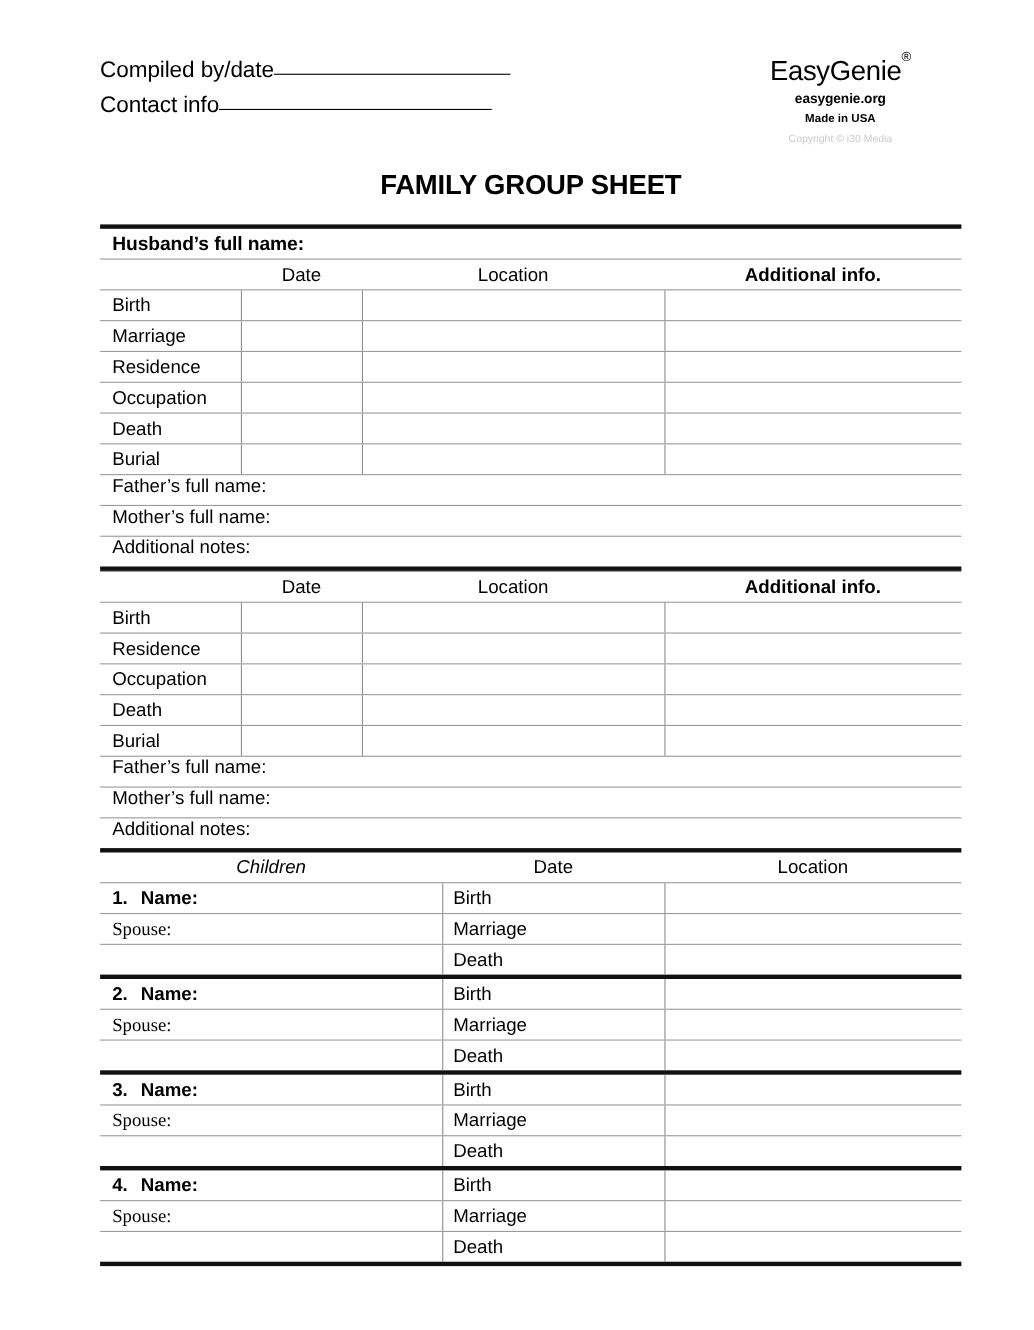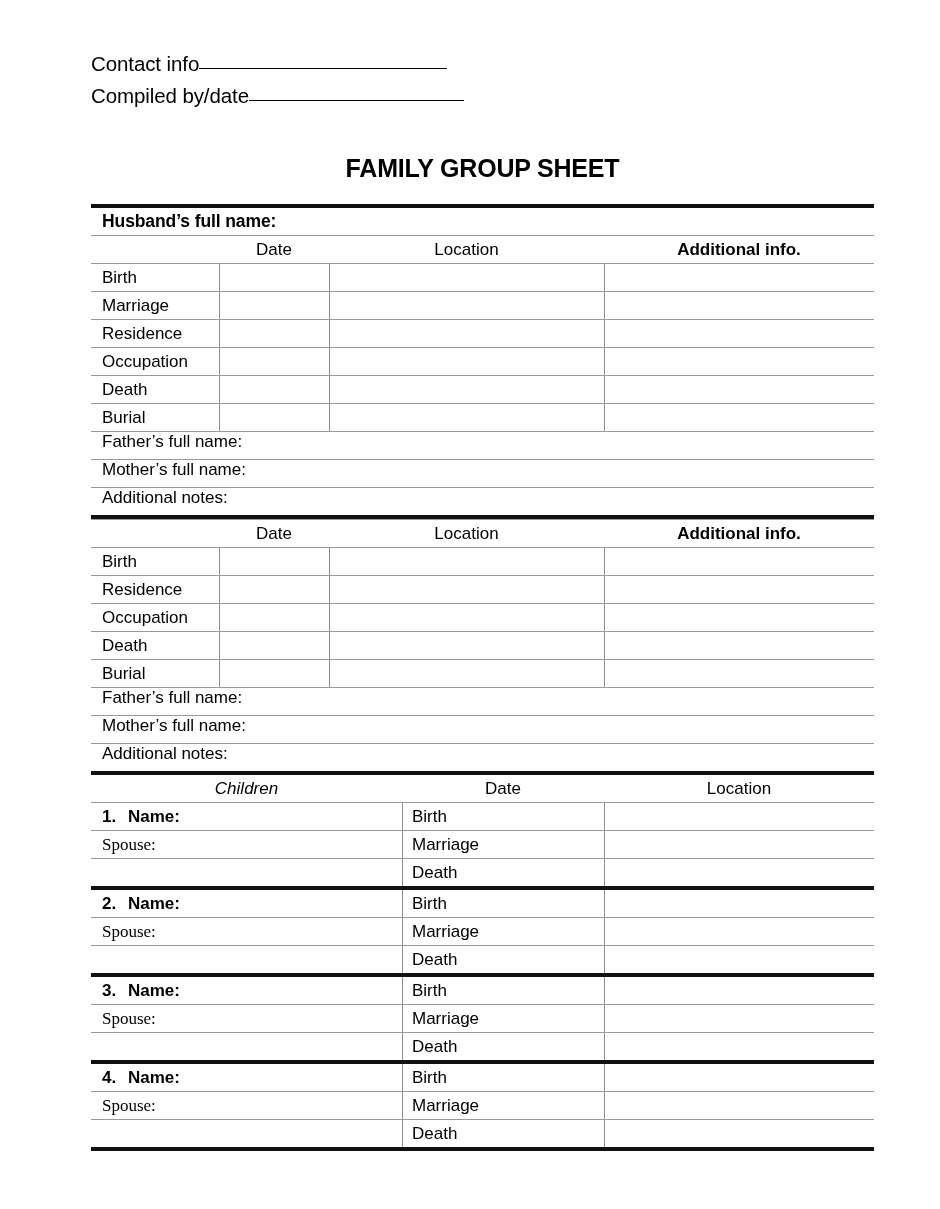--- a/index.html
+++ b/index.html
@@ -201,29 +201,35 @@
 </style>
 </head>
 <body>
 
 <div class="page">
 
   <div class="top-header">
 
     <div class="compiled-lines">
       <div class="fill-line">
+        <span class="lbl">Compiled by/date</span>
+        <span class="rule rule-compiled"></span>
+      </div>
+      <div class="fill-line">
         <span class="lbl">Contact info</span>
         <span class="rule rule-contact"></span>
       </div>
-      <div class="fill-line">
-        <span class="lbl">Compiled by/date</span>
-        <span class="rule rule-compiled"></span>
-      </div>
-    </div>
-
+    </div>
+
+    <div class="brand">
+      <div class="brand-name"><span>EasyGenie</span><sup>®</sup></div>
+      <div class="brand-site">easygenie.org</div>
+      <div class="brand-made">Made in USA</div>
+      <div class="brand-copy">Copyright © i30 Media</div>
+    </div>
   </div>
 
   <div class="sheet-title">FAMILY GROUP SHEET</div>
 
   <div class="form">
 
     <div class="rule-thick"></div>
 
     <div class="person-name-row">
       <span>Husband’s full name:</span>

